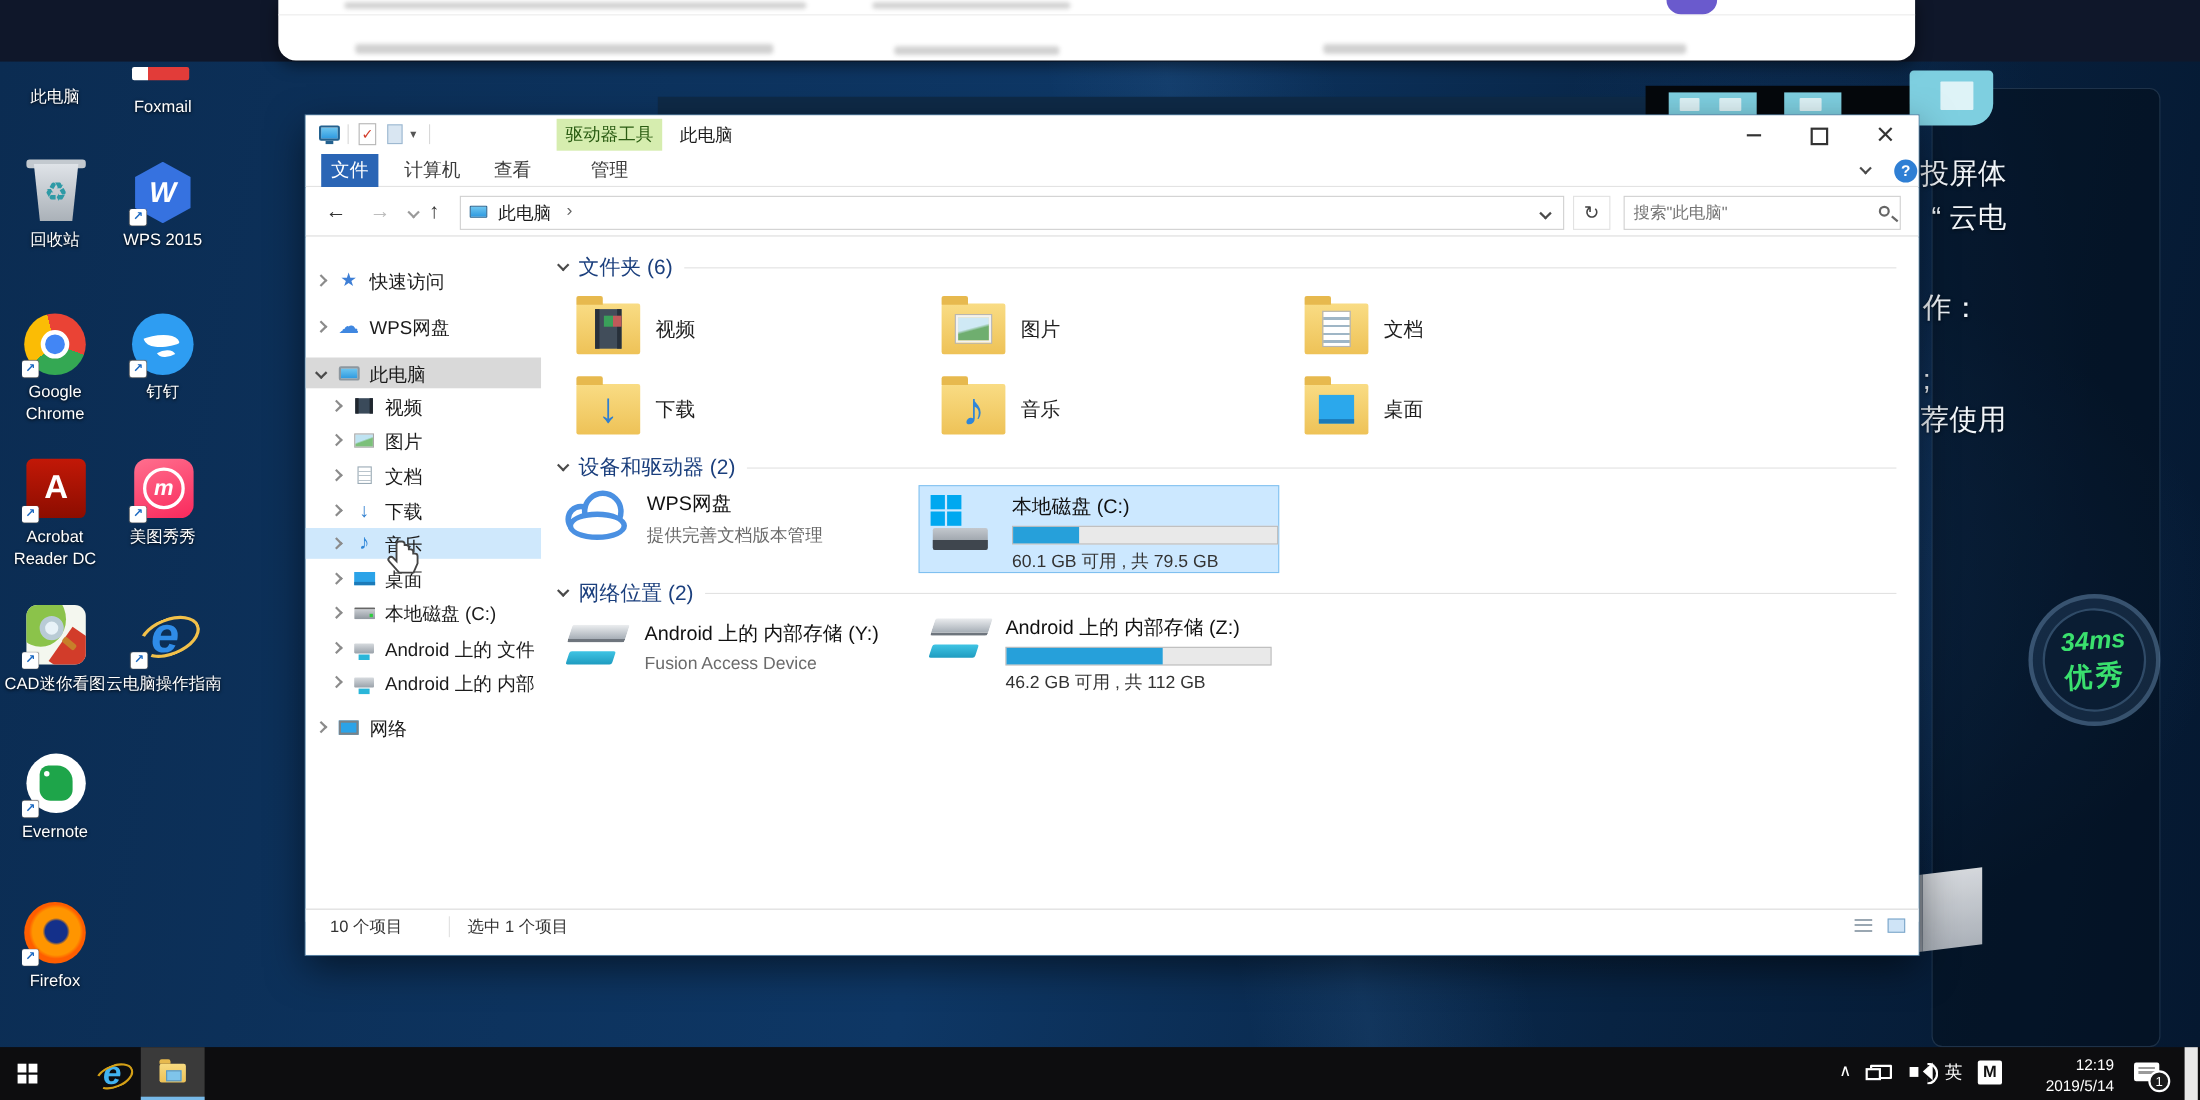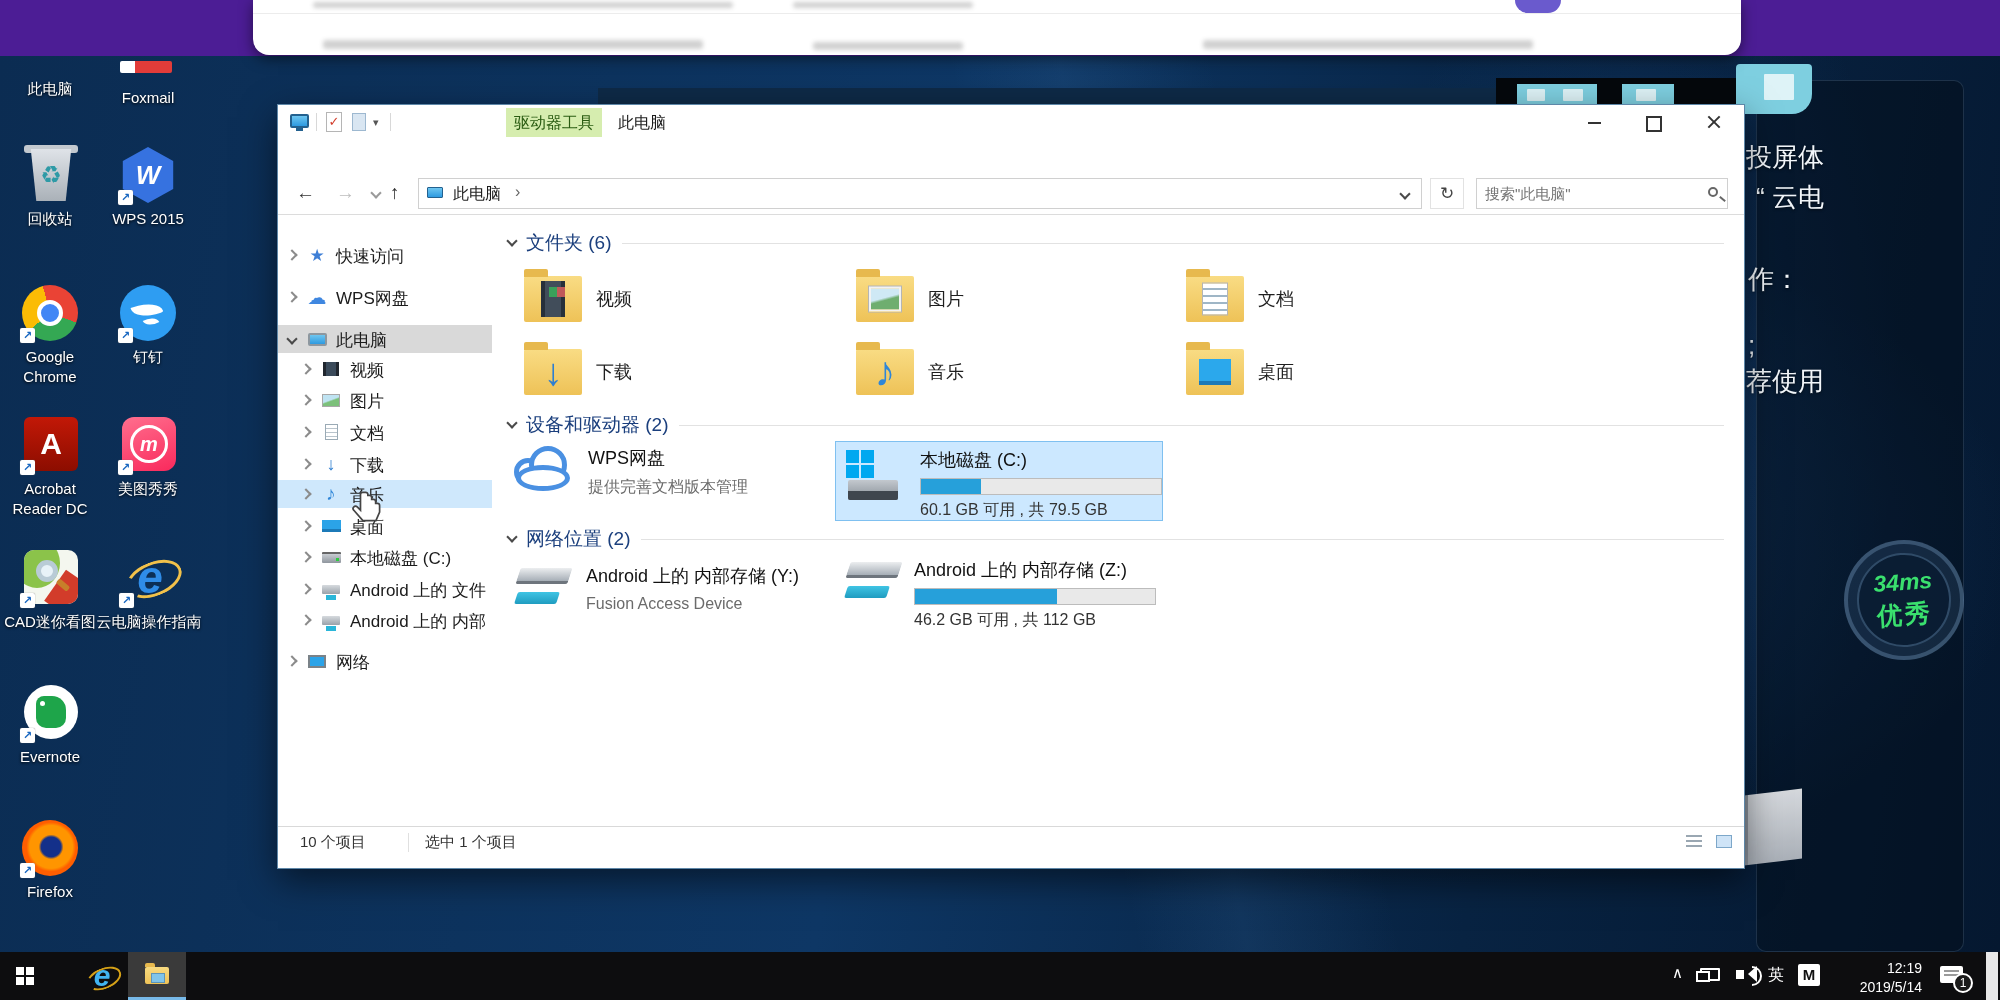--- a/index.html
+++ b/index.html
@@ -1,17 +1,17 @@
 <!DOCTYPE html>
 <html><head>
 <meta charset="utf-8">
 <style>
 *{margin:0;padding:0;box-sizing:border-box;font-family:"Liberation Sans","DejaVu Sans",sans-serif}
 html,body{background:#000}
-#screen{position:relative;width:2000px;height:1000px;overflow:hidden;background:#4c1d95}
+#screen{position:relative;width:2000px;height:1000px;overflow:hidden;background:#0f172a}
 .abs{position:absolute}
 
 
 #wall{left:0;top:56px;width:2000px;height:896px;
  background:
   radial-gradient(ellipse 900px 520px at 72% 55%, rgba(50,120,200,.32), transparent 65%),
   radial-gradient(ellipse 420px 820px at 82% 35%, rgba(40,100,175,.22), transparent 62%),
   linear-gradient(78deg, transparent 52%, rgba(90,160,230,.10) 57%, transparent 64%),
   linear-gradient(100deg,#0b2c52 0%,#0e3765 45%,#082342 75%,#051830 100%);}
 
@@ -370,20 +370,28 @@
       <div class="qat-file"></div>
       <div class="qat-drop">▾</div>
       <i class="vsep" style="left:112px"></i>
       <div class="greentab">驱动器工具</div>
       <div class="wtitle">此电脑</div>
       <div class="wbtn mn" style="left:1294px"></div>
       <div class="wbtn mx" style="left:1352px"></div>
       <div class="wbtn cl" style="left:1413px"></div>
     </div>
 
+    <div class="tabsrow">
+      <div class="rtab filet" style="left:14px;width:52px">文件</div>
+      <div class="rtab" style="left:84px;width:62px">计算机</div>
+      <div class="rtab" style="left:164px;width:48px">查看</div>
+      <div class="rtab" style="left:252px;width:48px">管理</div>
+      <i class="chv down" style="left:1414px;top:9px"></i>
+      <div class="helpc">?</div>
+    </div>
 
     <div class="addr">
       <span class="navg" style="left:18px;color:#333">←</span>
       <span class="navg" style="left:58px;color:#bdbdbd">→</span>
       <i class="chv down" style="left:94px;top:18px;border-color:#9a9a9a"></i>
       <span class="navg" style="left:112px;color:#333">↑</span>
       <div class="crumb">
         <i class="mini"></i>
         <span class="txt">此电脑</span>
         <span class="sep">›</span>

